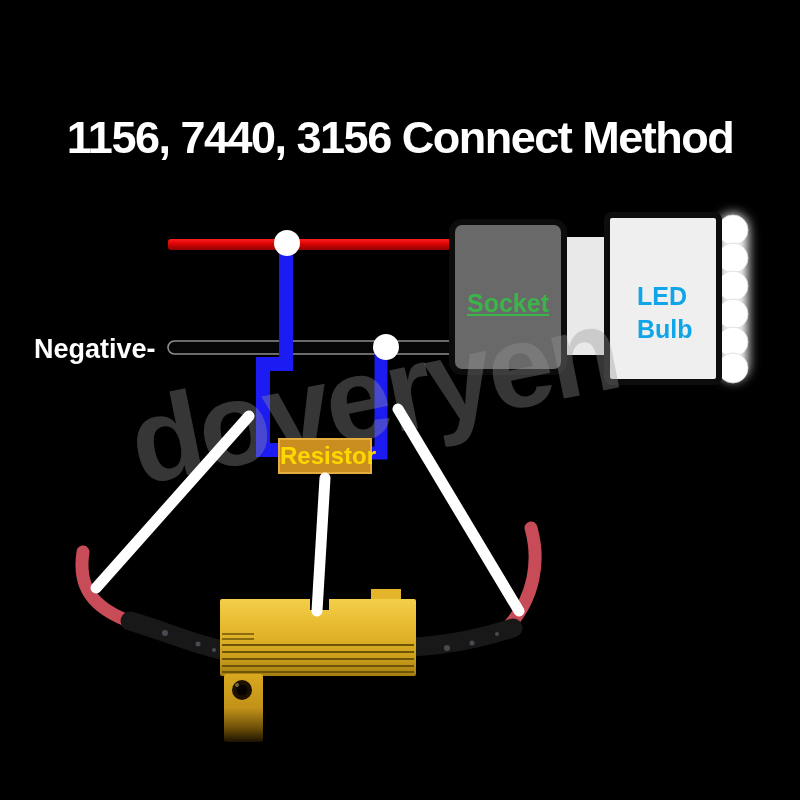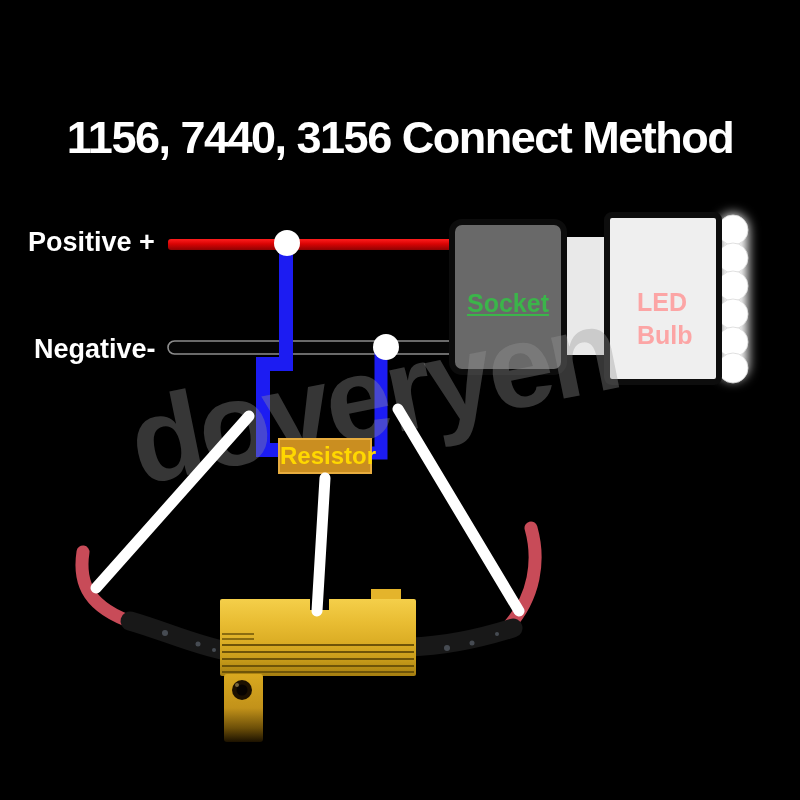--- a/index.html
+++ b/index.html
@@ -6,21 +6,21 @@
   .stage{position:relative;width:800px;height:800px;background:#000;overflow:hidden;
          font-family:"Liberation Sans",sans-serif;}
   .layer{position:absolute;left:0;top:0;width:800px;height:800px;}
   .title{position:absolute;left:0;top:112px;width:800px;text-align:center;
          color:#fff;font-size:45px;font-weight:bold;letter-spacing:-1.5px;white-space:nowrap;}
   .lbl{position:absolute;color:#fff;font-weight:bold;font-size:27px;white-space:nowrap;}
   .lbl-pos{left:28px;top:227px;}
   .lbl-neg{left:34px;top:334px;}
   .lbl-socket{position:absolute;left:452px;top:289px;width:112px;text-align:center;
               color:#3bb54a;font-weight:bold;font-size:25px;text-decoration:underline;}
-  .lbl-led{position:absolute;left:637px;top:286px;color:#fca5a5;font-weight:bold;
+  .lbl-led{position:absolute;left:637px;top:280px;color:#0ea5e9;font-weight:bold;
            font-size:25px;line-height:33px;}
   .resbox{position:absolute;left:278px;top:438px;width:94px;height:36px;box-sizing:border-box;
           background:#ca8e20;border:2px solid rgba(255,196,88,0.55);
           text-align:center;font-weight:bold;font-size:24px;line-height:31px;color:#ffd800;}
   .watermark{position:absolute;left:118px;top:378px;transform:rotate(-11.5deg);
              transform-origin:left top;font-size:118px;font-weight:bold;letter-spacing:-4px;
              color:rgba(150,150,150,0.36);white-space:nowrap;}
 </style>
 </head>
 <body>
@@ -116,21 +116,20 @@
 
   <svg class="layer" viewBox="0 0 800 800">
     <line x1="249" y1="416" x2="96" y2="588" stroke="#ffffff" stroke-width="11" stroke-linecap="round"></line>
     <line x1="325" y1="478" x2="317" y2="611" stroke="#ffffff" stroke-width="11" stroke-linecap="round"></line>
     <line x1="398" y1="409" x2="519" y2="611" stroke="#ffffff" stroke-width="11" stroke-linecap="round"></line>
     <circle cx="287" cy="243" r="13" fill="#ffffff"></circle>
     <circle cx="386" cy="347" r="13" fill="#ffffff"></circle>
   </svg>
 
   <div class="title">1156, 7440, 3156 Connect Method</div>
-  <div class="lbl lbl-pos">Positive +</div>
   <div class="lbl lbl-neg">Negative-</div>
   <div class="lbl-socket">Socket</div>
   <div class="lbl-led">
     <div>LED</div>
     <div>Bulb</div>
   </div>
 
 </div>
 
 </body></html>

